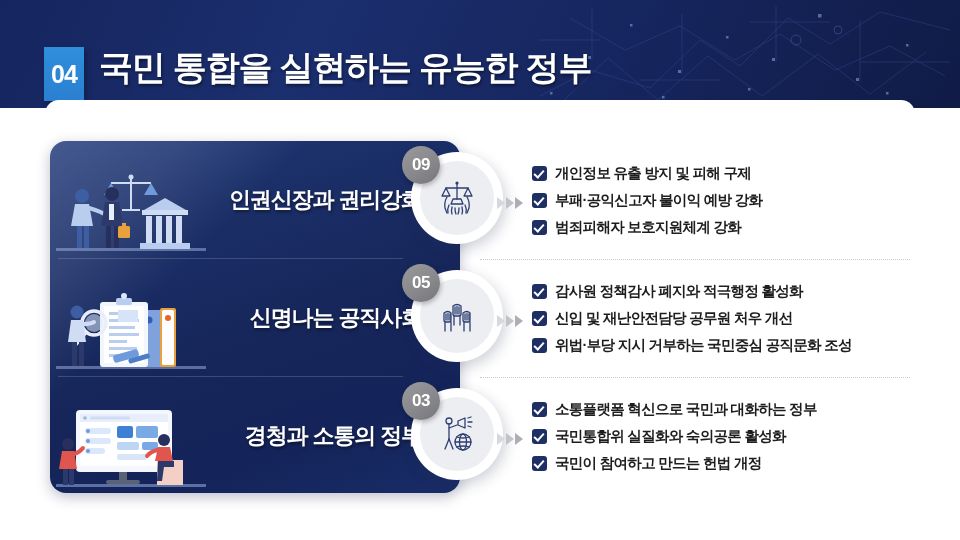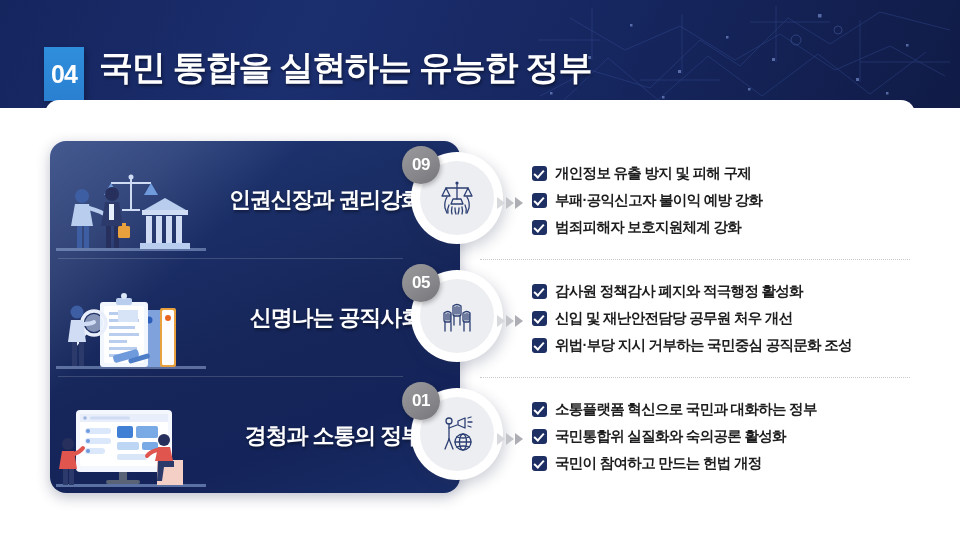--- a/index.html
+++ b/index.html
@@ -370,21 +370,21 @@
         <line x1="13" y1="26" x2="17" y2="36"></line>
         <path d="M13 15 L21 12"></path>
         <path d="M22 8 l7 -3 v10 l-7 -3 z"></path>
         <path d="M32 5 l3 -1 M32 9 l4 0 M32 13 l3 1"></path>
         <circle cx="27" cy="29" r="8"></circle>
         <ellipse cx="27" cy="29" rx="3.5" ry="8"></ellipse>
         <line x1="19" y1="29" x2="35" y2="29"></line>
         <path d="M20.5 24 q6.5 2 13 0 M20.5 34 q6.5 -2 13 0"></path>
       </svg>
     </div>
-    <div class="step-badge">01</div>
+    <div class="step-badge">03</div>
   </div>
 
   <div class="arrows a1">
       <i></i>
       <i></i>
       <i></i>
     </div>
   <div class="arrows a2">
       <i></i>
       <i></i>

